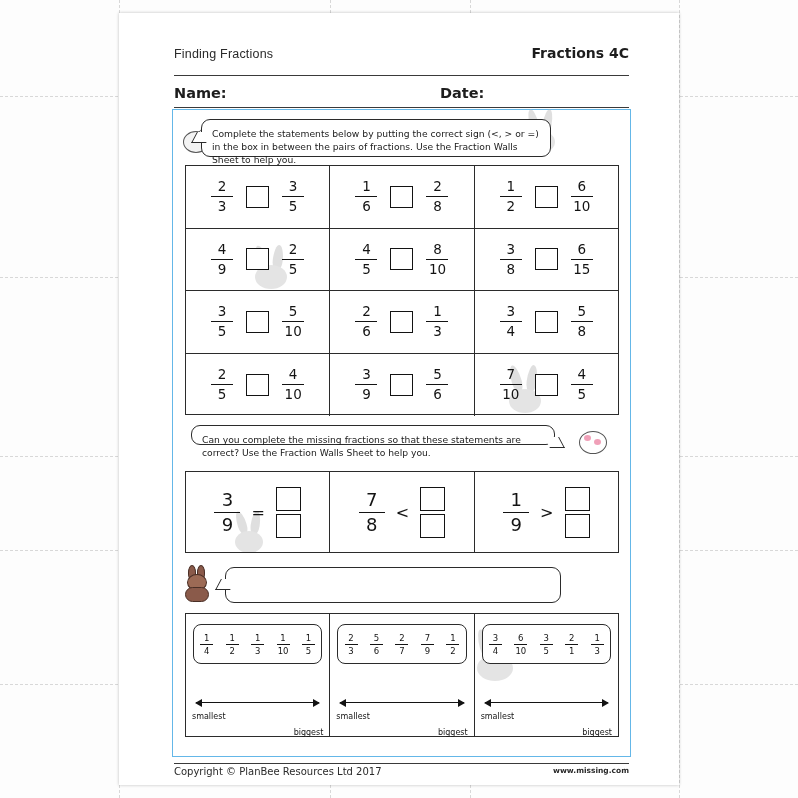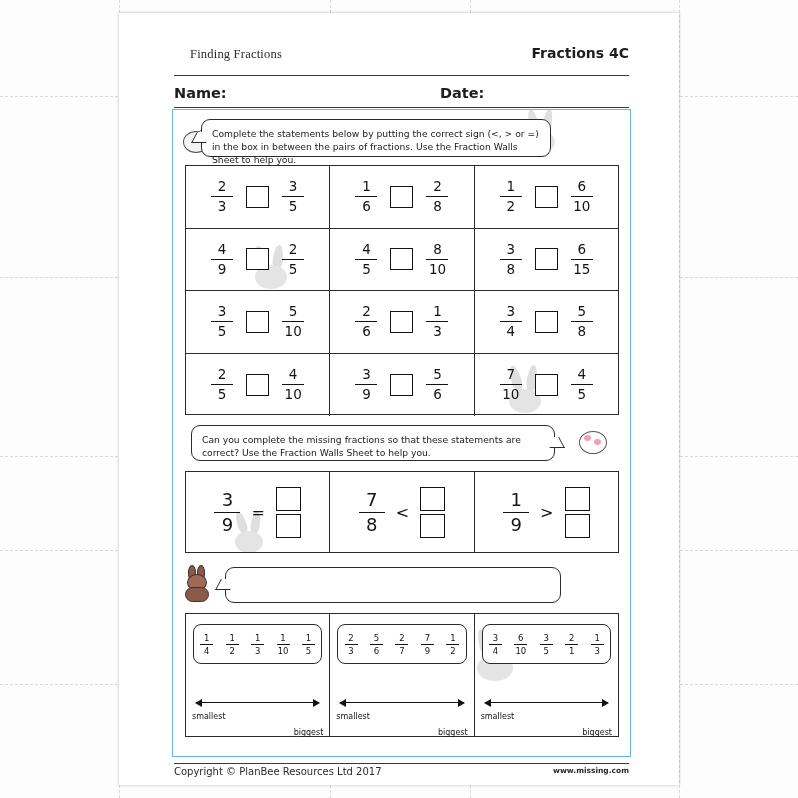--- a/index.html
+++ b/index.html
@@ -25,22 +25,22 @@
     position:absolute;left:119px;top:13px;width:560px;height:772px;
     background:#ffffff;
     box-shadow:0 0 3px rgba(0,0,0,.25);
   }
   
   #hdr{
     position:absolute;left:55px;top:32px;width:455px;height:30px;
     border-bottom:1.6px solid #3a3a3a;
   }
   #hdr .t-left{
-    position:absolute;left:16px;top:2px;font-size:12.5px;color:#2a2a2a;
-    font-family:Liberation Serif, serif;letter-spacing:.2px;
+    position:absolute;left:0;top:2px;font-size:12.5px;color:#2a2a2a;
+    font-family:Liberation Sans, sans-serif;letter-spacing:.2px;
   }
   #hdr .t-right{
     position:absolute;right:0;top:0px;font-size:14px;color:#1d1d1d;font-weight:bold;
     font-family:"DejaVu Sans", sans-serif;
   }
   #namerow{
     position:absolute;left:55px;top:72px;width:455px;height:22px;
     border-bottom:1.6px solid #3a3a3a;
   }
   #namerow .lbl{
@@ -70,21 +70,21 @@
     color:#1b1b1b;
     font-family:"DejaVu Sans", sans-serif;
   }
   .bubble .tail{
     position:absolute;width:14px;height:10px;background:#fff;
     border-left:1.4px solid #2b2b2b;border-bottom:1.4px solid #2b2b2b;
     transform:skewX(-28deg);
   }
   #b1{left:82px;top:106px;width:350px;height:38px;}
   #b1 .tail{left:-8px;top:12px;}
-  #b2{left:72px;top:412px;width:364px;height:36px;}
+  #b2{left:72px;top:412px;width:364px;height:20px;}
   #b2 .tail{right:-8px;top:11px;border-left:none;border-bottom:1.4px solid #2b2b2b;border-right:1.4px solid #2b2b2b;transform:skewX(28deg);}
   #b3{left:106px;top:554px;width:336px;height:36px;}
   #b3 .tail{left:-8px;top:11px;}
 
   
   #grid1{
     position:absolute;left:66px;top:152px;width:434px;height:250px;
     border:1.3px solid #2b2b2b;box-sizing:border-box;
   }
   .g1-row{display:flex;height:62.5px;box-sizing:border-box;border-bottom:1.3px solid #2b2b2b;}

